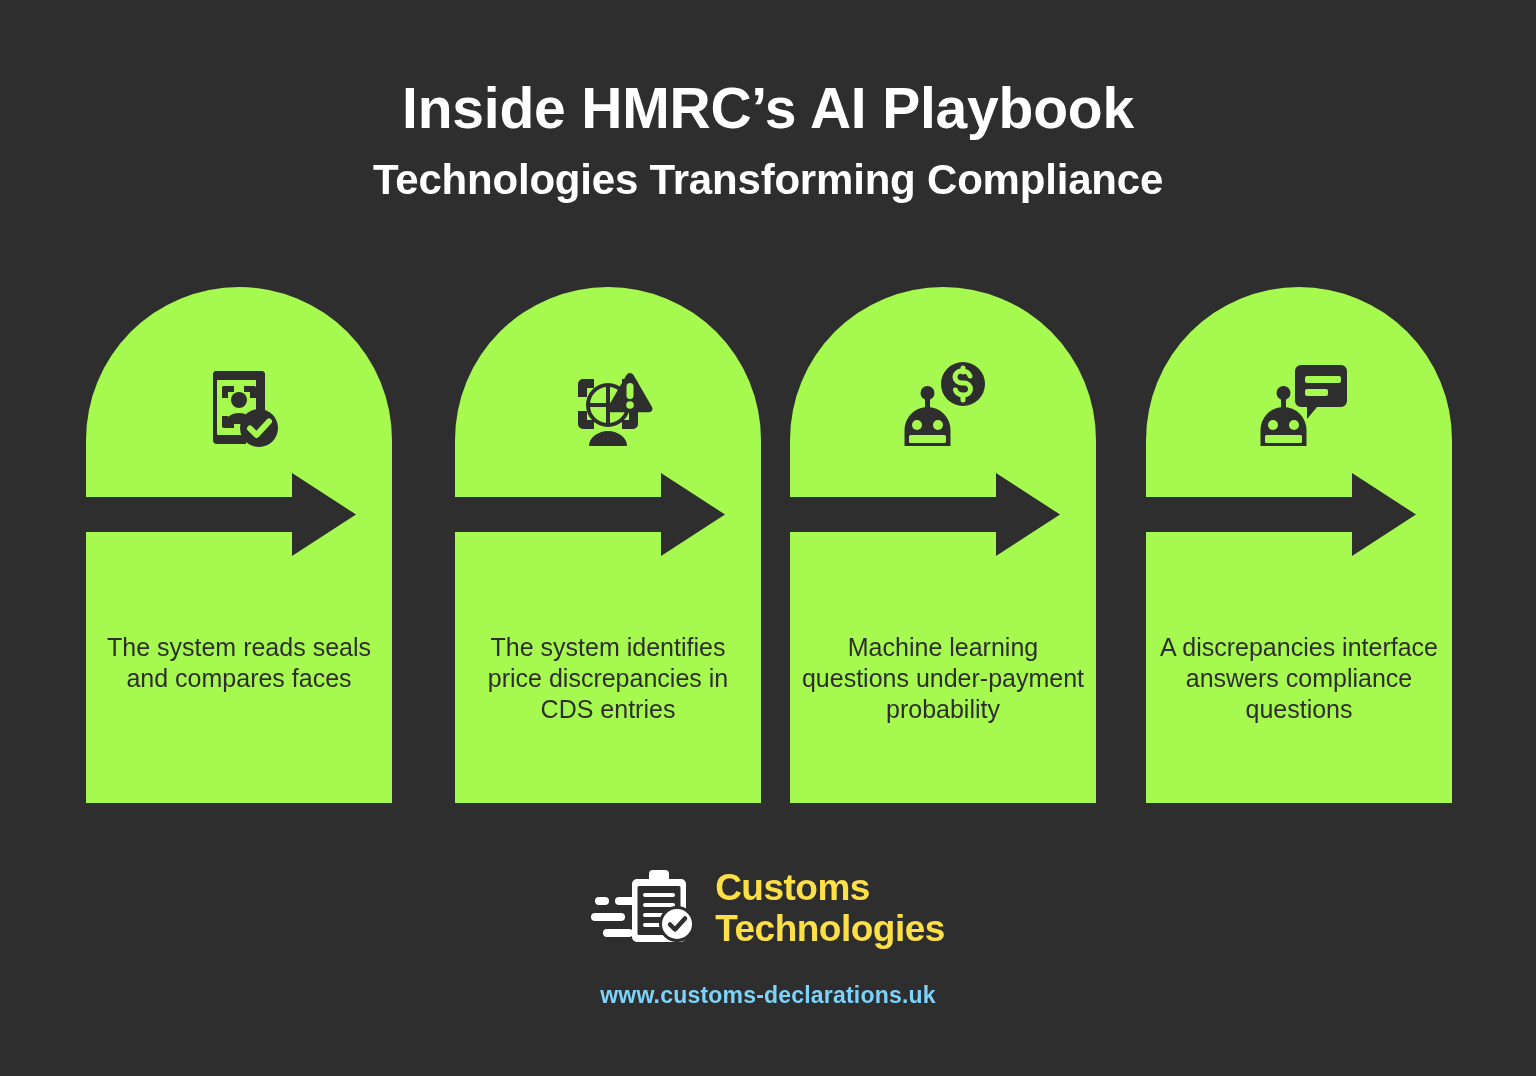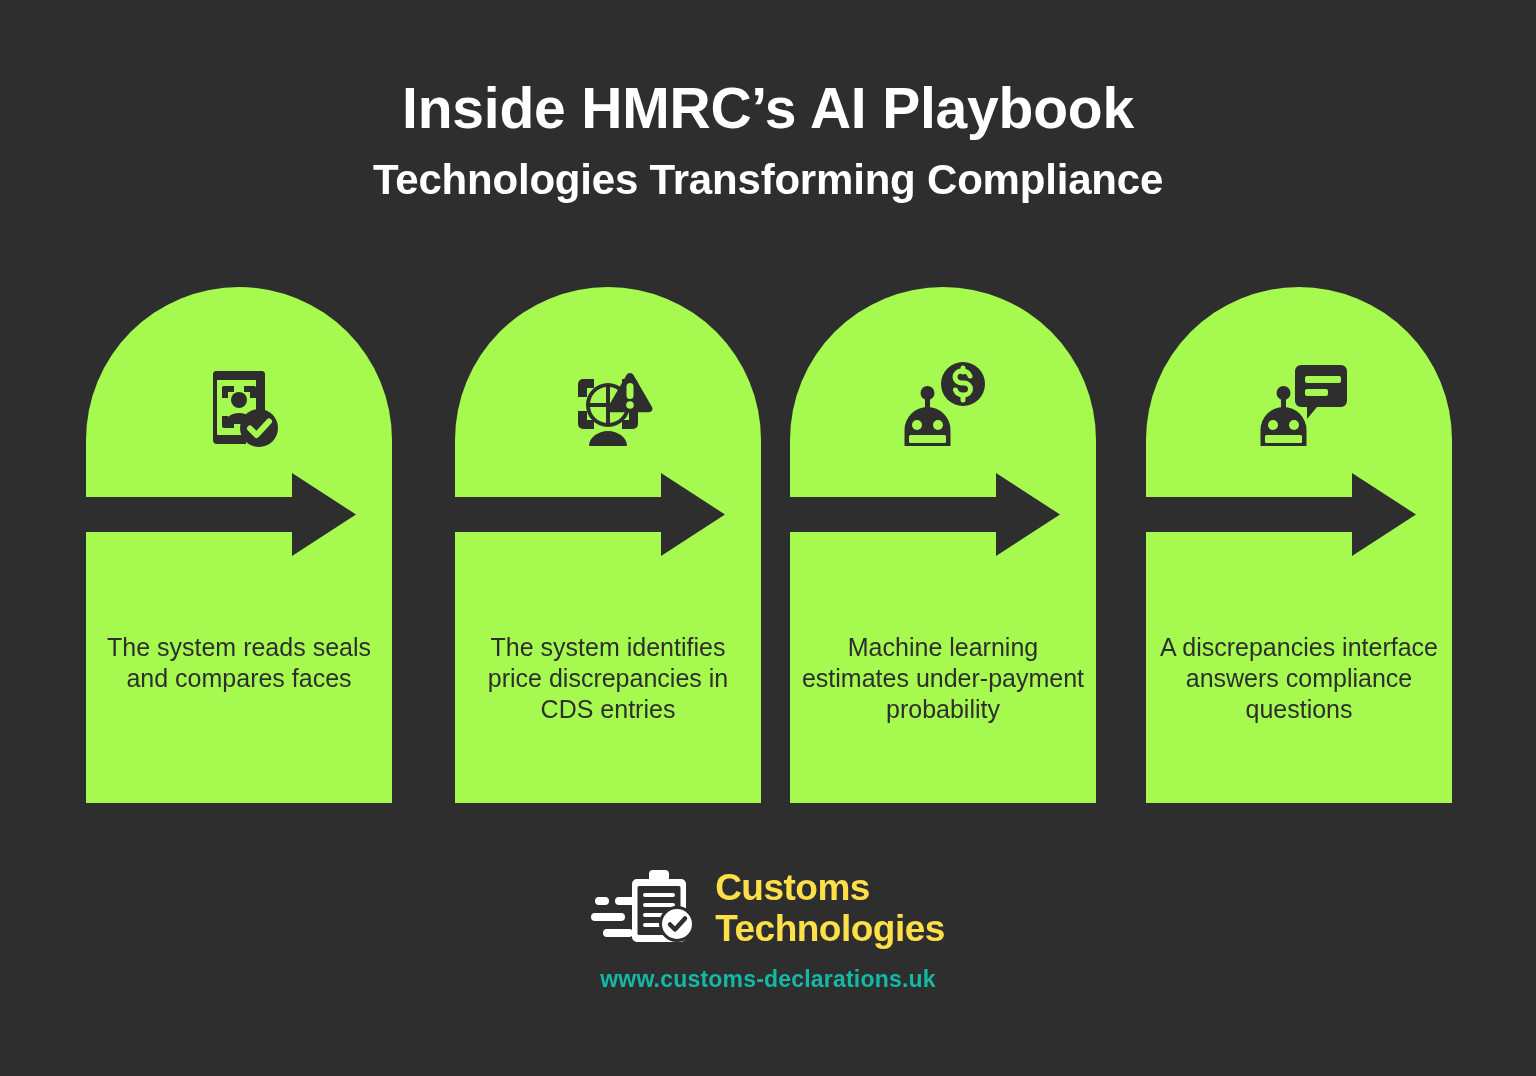--- a/index.html
+++ b/index.html
@@ -122,22 +122,22 @@
   .brand-mark { display: block; }
   .brand-text {
     text-align: left;
     color: #fde047;
     font-weight: bold;
     font-size: 37px;
     line-height: 41px;
     letter-spacing: -0.5px;
   }
   .url {
-    margin-top: 16px;
-    color: #14b8a6;
+    margin-top: 32px;
+    color: #7dd3fc;
     font-weight: bold;
     font-size: 23px;
     letter-spacing: 0.2px;
   }
 </style>
 </head>
 <body>
 
 <div id="infographic">
 
@@ -232,21 +232,21 @@
           <rect x="18" y="80" width="37" height="8" rx="1.5" fill="#a6fa4f"></rect>
         </svg>
       </div>
 
       <div class="arrow" style="left:-26px; width:296px;">
         <svg width="296" height="95" viewBox="0 0 296 95">
           <path d="M0 30 H232 V6 L296 47.5 L232 89 V65 H0 Z" fill="#2e2e2e"></path>
         </svg>
       </div>
 
-      <div class="caption">Machine learning estimates under-payment probability</div>
+      <div class="caption">Machine learning questions under-payment probability</div>
     </div>
 
     <div class="col col-3">
       <div class="arch"></div>
 
       <div class="icon-wrap">
         <svg width="104" height="104" viewBox="0 0 104 104" fill="none">
 
           <path d="M54 10 h40 a6 6 0 0 1 6 6 v30 a6 6 0 0 1 -6 6 H70 l-10 12 v-12 h-6 a6 6 0 0 1 -6 -6 V16 a6 6 0 0 1 6 -6 z" fill="#2e2e2e"></path>
           <rect x="58" y="21" width="36" height="7" rx="2" fill="#a6fa4f"></rect>

